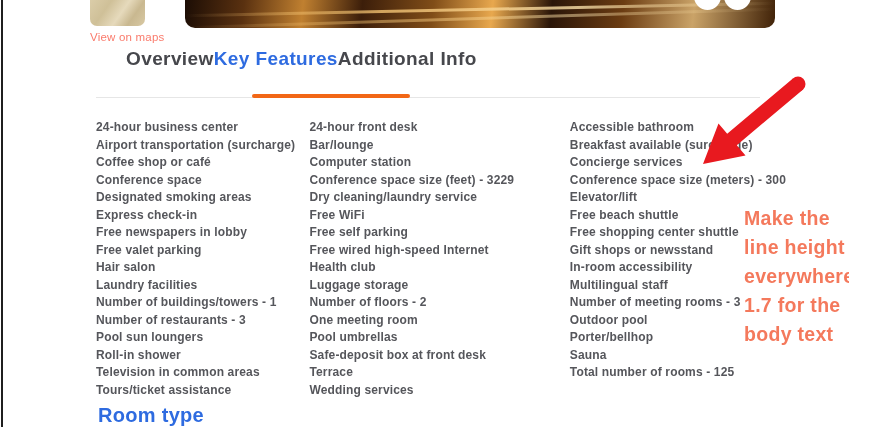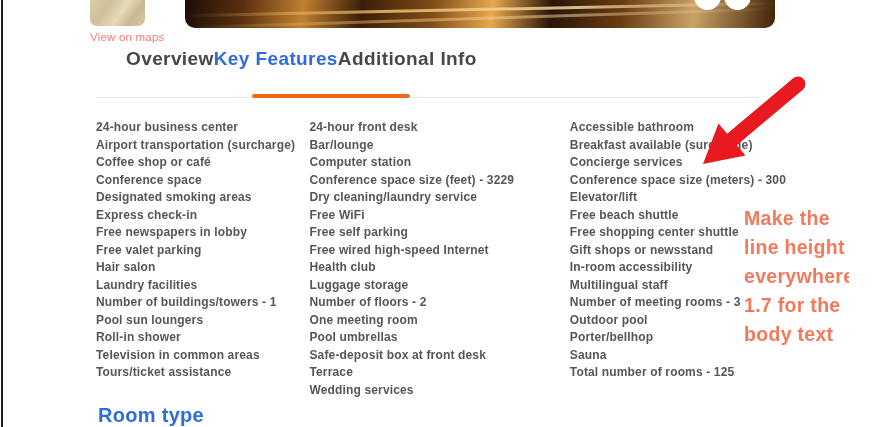--- a/index.html
+++ b/index.html
@@ -92,20 +92,21 @@
         <li class="feat">Airport transportation (surcharge)</li>
         <li class="feat">Coffee shop or café</li>
         <li class="feat">Conference space</li>
         <li class="feat">Designated smoking areas</li>
         <li class="feat">Express check-in</li>
         <li class="feat">Free newspapers in lobby</li>
         <li class="feat">Free valet parking</li>
         <li class="feat">Hair salon</li>
         <li class="feat">Laundry facilities</li>
         <li class="feat">Number of buildings/towers - 1</li>
+        <li class="feat">Number of restaurants - 3</li>
         <li class="feat">Pool sun loungers</li>
         <li class="feat">Roll-in shower</li>
         <li class="feat">Television in common areas</li>
         <li class="feat">Tours/ticket assistance</li>
       </ul>
     <ul class="col2">
         <li class="feat">24-hour front desk</li>
         <li class="feat">Bar/lounge</li>
         <li class="feat">Computer station</li>
         <li class="feat">Conference space size (feet) - 3229</li>

